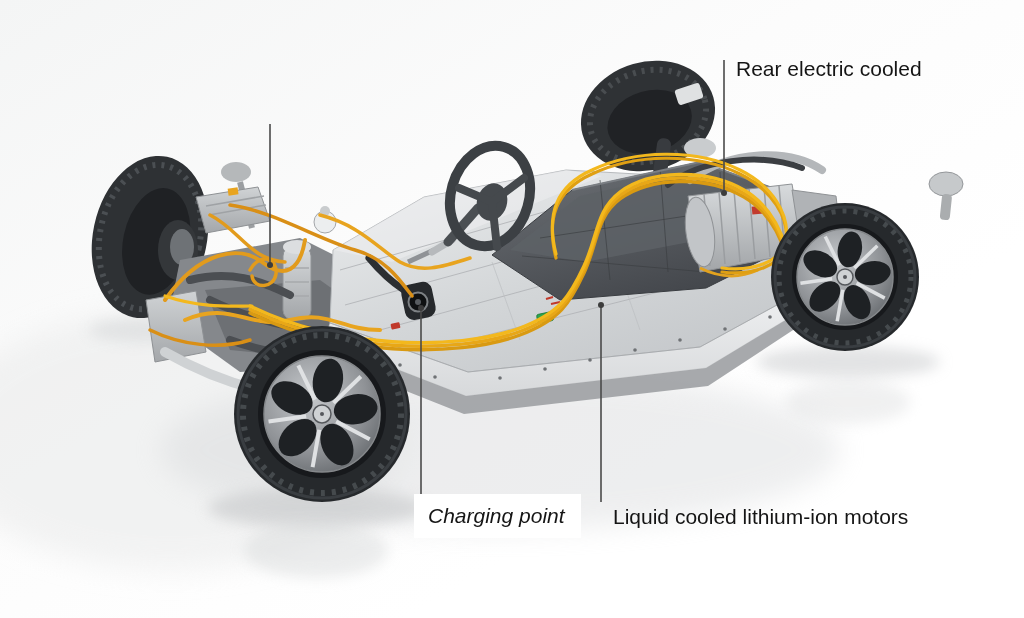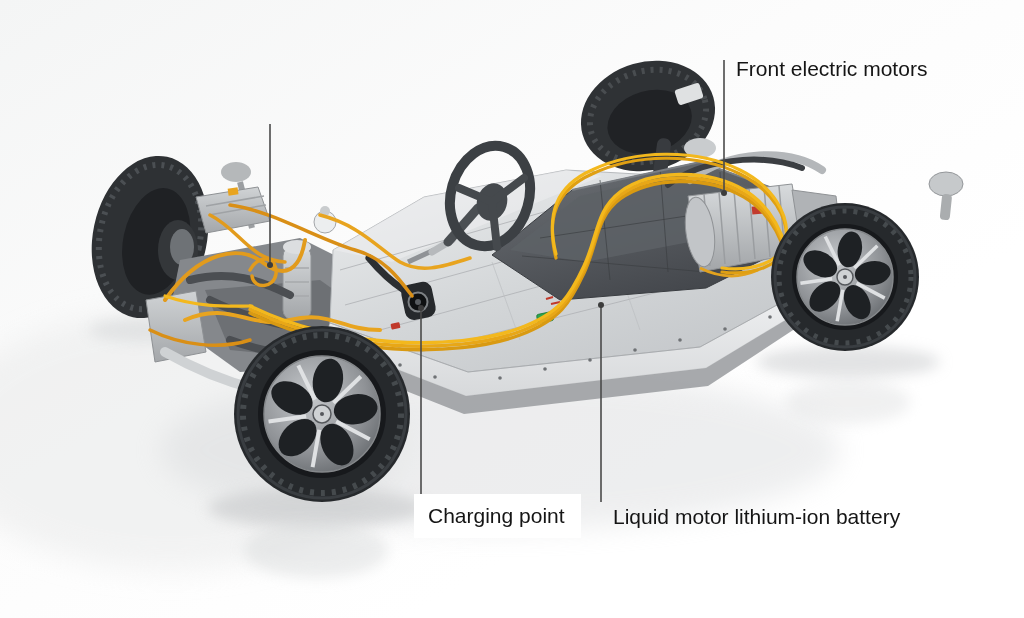--- a/index.html
+++ b/index.html
@@ -8,21 +8,21 @@
     background:#ffffff;
     font-family:"Liberation Sans", sans-serif;
   }
   .stage{position:absolute;inset:0;}
   svg{position:absolute;left:0;top:0;}
   .callout{
     position:absolute;
     font-size:21px;line-height:1.2;color:#151515;
     white-space:nowrap;z-index:5;
   }
-  .callout.boxed{background:#ffffff;padding:9px 16px 10px 14px;}
+  .callout.boxed{background:#ffffff;padding:9px 16px 10px 14px;font-style:italic;}
 </style>
 </head>
 <body>
 
 <div class="stage">
 <svg width="1024" height="618" viewBox="0 0 1024 618">
   <defs>
     <filter id="bLG" x="-60%" y="-60%" width="220%" height="220%">
           <feGaussianBlur stdDeviation="14"></feGaussianBlur>
         </filter>
@@ -252,18 +252,18 @@
     <line x1="724" y1="60" x2="724" y2="191"></line>
     <circle cx="724" cy="193" r="3" fill="#3c3c3c" stroke="none"></circle>
     <line x1="421" y1="310" x2="421" y2="497"></line>
     <circle cx="421" cy="308" r="3" fill="#3c3c3c" stroke="none"></circle>
     <line x1="601" y1="307" x2="601" y2="502"></line>
     <circle cx="601" cy="305" r="3" fill="#3c3c3c" stroke="none"></circle>
   </g>
 </svg>
 
 
-<div class="callout" style="left:736px;top:56px">Front electric motors</div>
+<div class="callout" style="left:736px;top:56px">Rear electric cooled</div>
 
 <div class="callout boxed" style="left:414px;top:494px">Charging point</div>
 
-<div class="callout" style="left:613px;top:504px">Liquid motor lithium-ion battery</div>
+<div class="callout" style="left:613px;top:504px">Liquid cooled lithium-ion motors</div>
 </div>
 
 </body></html>

